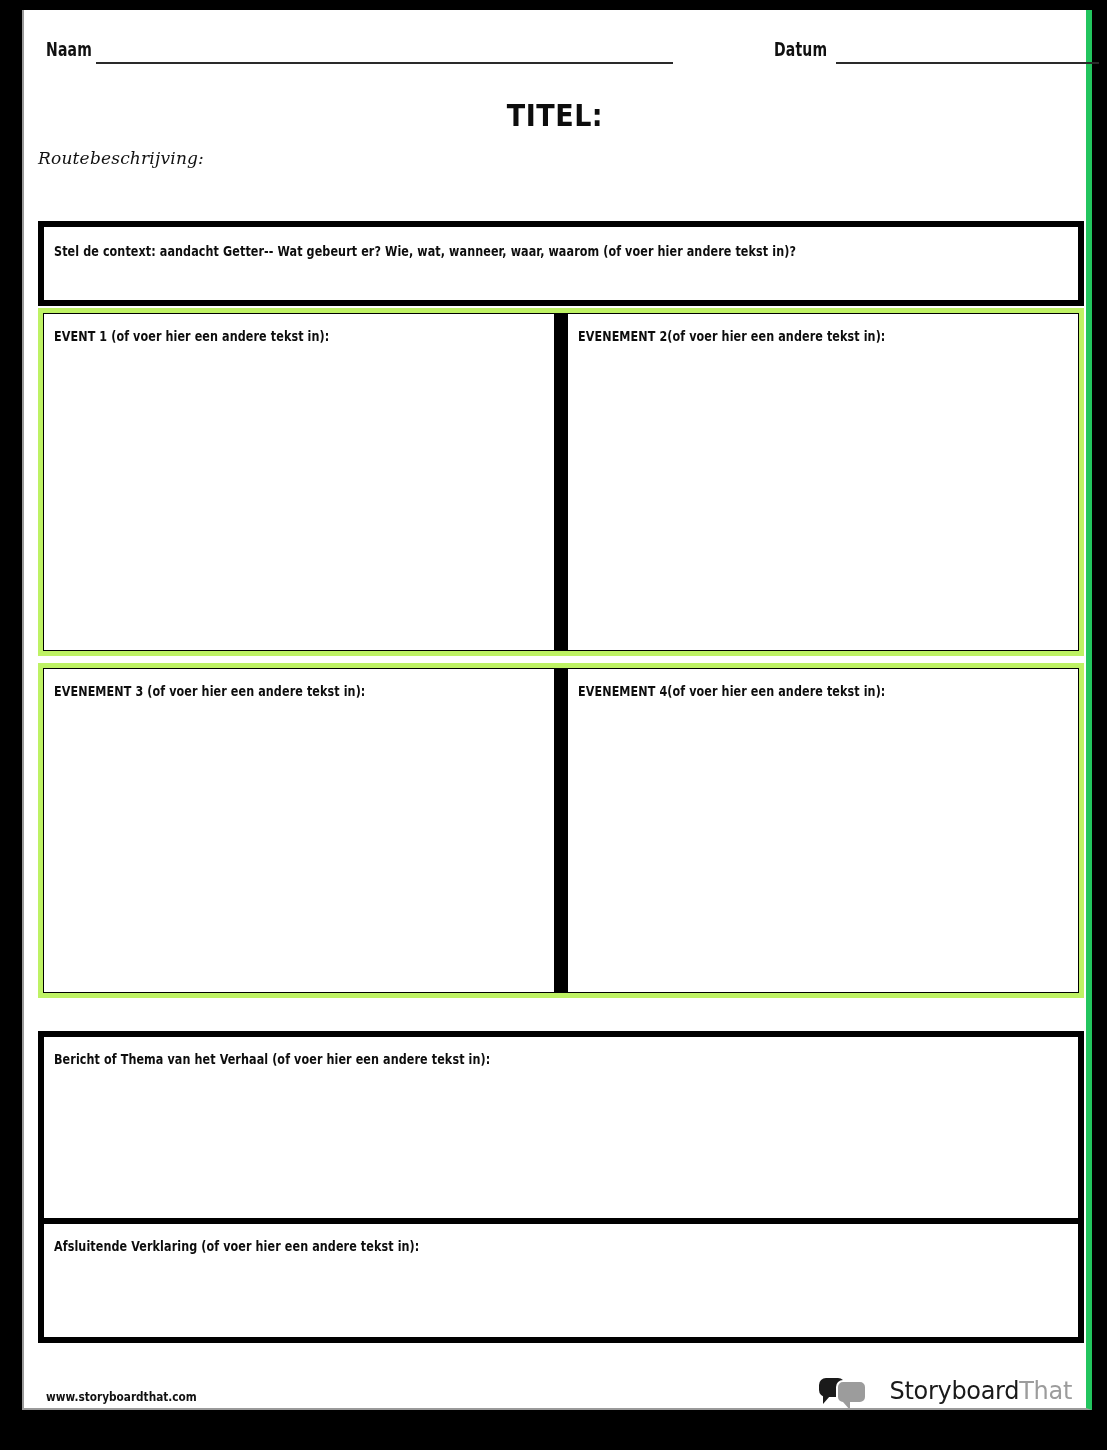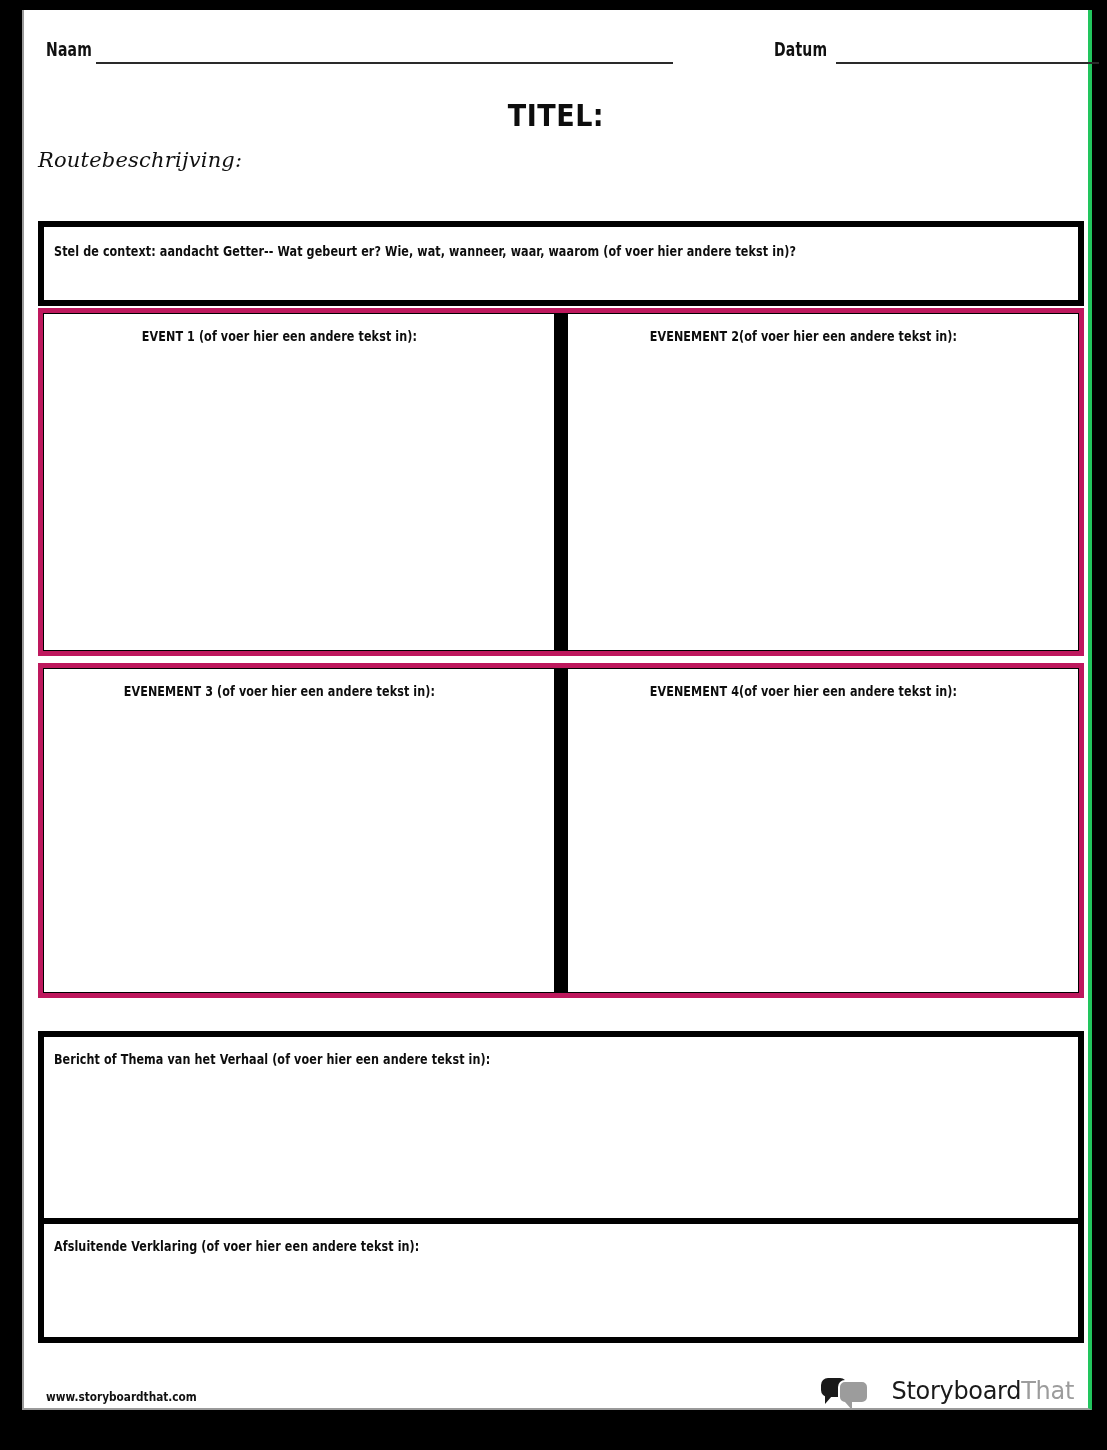--- a/index.html
+++ b/index.html
@@ -25,21 +25,21 @@
   }
   #page-sheet {
     position: absolute;
     left: 22px;
     top: 10px;
     width: 1070px;
     height: 1400px;
     background: #ffffff;
     box-sizing: border-box;
     border-left: 2px solid #9a9a9a;
-    border-right: 4px solid #22c55e;
+    border-right: 6px solid #22c55e;
     border-bottom: 2px solid #9a9a9a;
   }
 
   
   #header-row {
     position: absolute;
     left: 0;
     top: 28px;
     width: 100%;
     height: 36px;
@@ -79,21 +79,21 @@
     font-stretch: condensed;
     color: #0d0d0d;
     letter-spacing: 0.5px;
   }
   #directions {
     position: absolute;
     left: 14px;
     top: 138px;
     font-family: "DejaVu Serif", "Liberation Serif", serif;
     font-style: italic;
-    font-size: 21px;
+    font-size: 17px;
     color: #111111;
     letter-spacing: 0.2px;
   }
 
   
   .outer-box {
     position: absolute;
     background: #000000;
     box-sizing: border-box;
     padding: 5px;
@@ -128,25 +128,24 @@
     top: 195px;
     width: 1046px;
     height: 85px;
     margin-top: 16px;
   }
   #context-box .cell-label { top: 16px; }
 
   
   .event-row {
     position: absolute;
-    background: #be185d;
+    background: #bef264;
     box-sizing: border-box;
     padding: 5px;
     display: flex;
-    text-align: center;
   }
   .event-row .inner-cell { flex: 1 1 0; }
   .event-row .row-divider {
     width: 12px;
     flex: 0 0 12px;
     background: #000000;
   }
   #event-row-1 {
     left: 14px;
     top: 298px;

